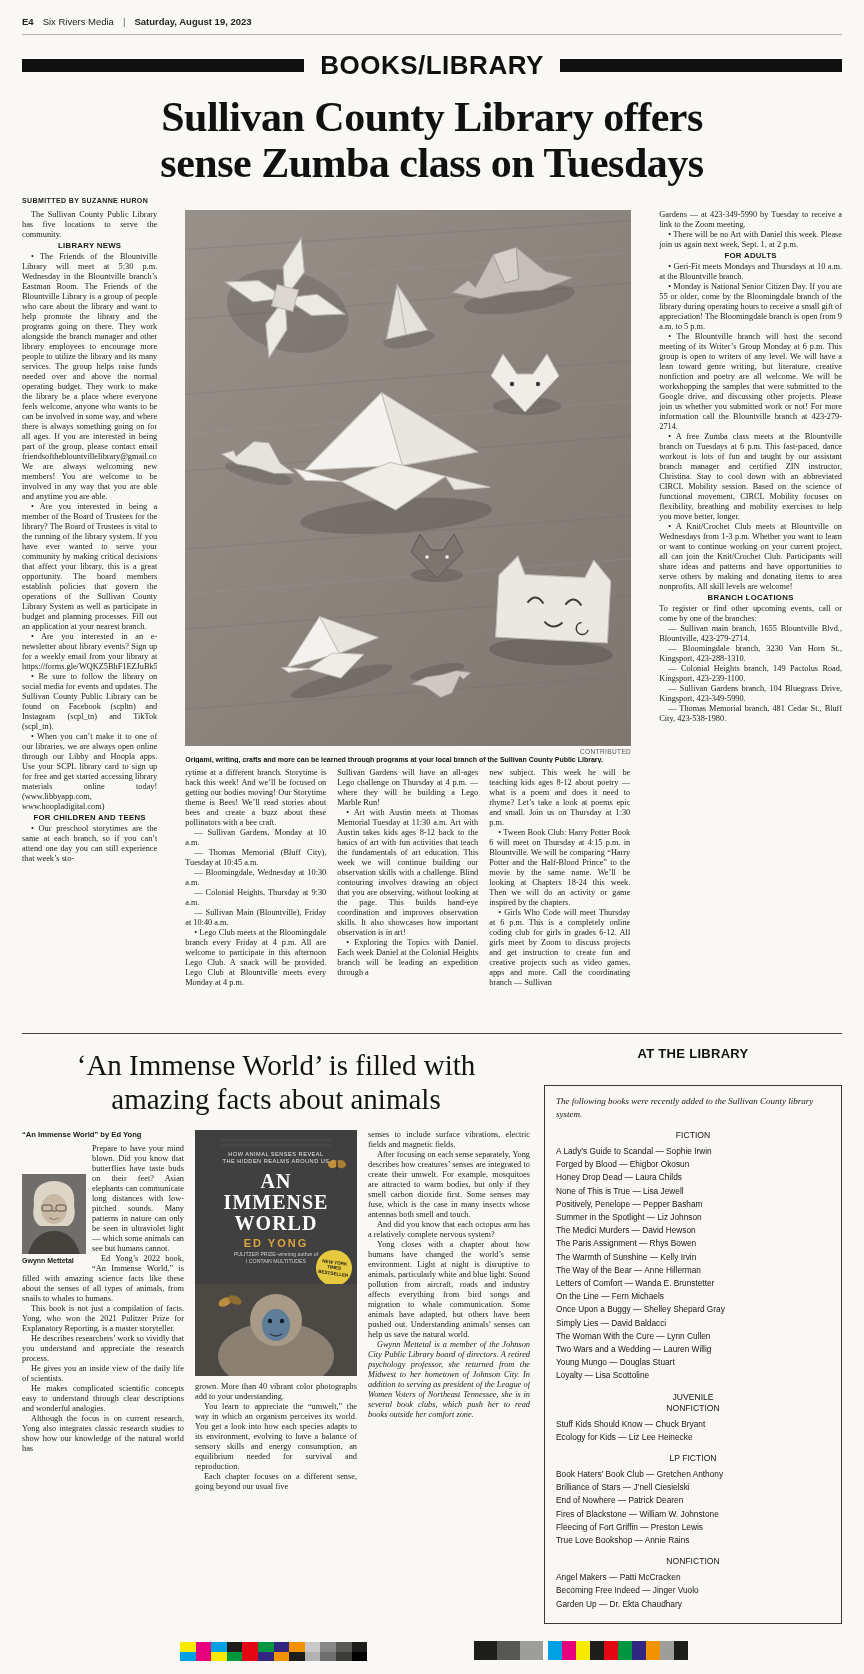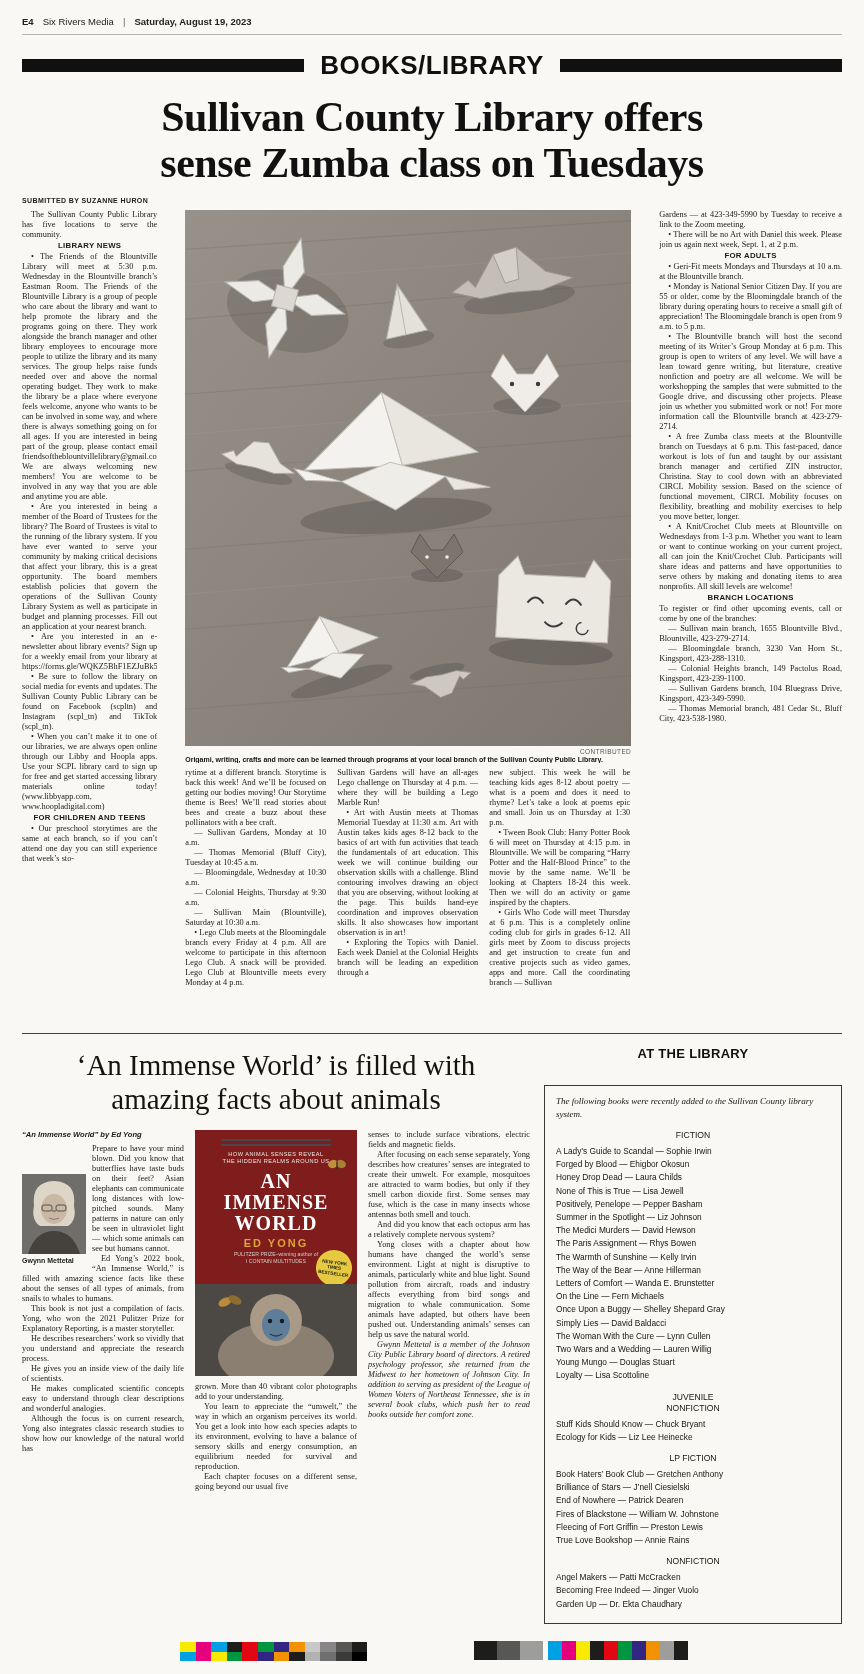--- a/index.html
+++ b/index.html
@@ -55,27 +55,27 @@
   
   .bottom { position:absolute; top:1044px; left:22px; width:820px; display:flex; gap:14px; }
   .review { width:508px; }
   .review-headline { font-weight:400; font-size:29px; line-height:34px; text-align:center;
     color:#15140f; margin:4px 0 14px; }
   .review-headline .hl { display:block; }
   .review-cols { display:flex; gap:11px; }
   .rcol { width:162px; height:508px; font-size:8.3px; line-height:10px;
     text-align:justify; overflow:hidden; }
   .review-kicker { font-family:"Liberation Sans", sans-serif; font-weight:bold;
-    font-size:7.6px; margin-bottom:4px; text-align:left;font-style:italic; }
+    font-size:7.6px; margin-bottom:4px; text-align:left; }
   .author-float { float:left; width:64px; margin:30px 6px 2px 0; }
   .author-photo { width:64px; height:80px; display:block; background:#6b6b69; }
   .author-name { font-family:"Liberation Sans", sans-serif; font-weight:bold;
     font-size:7px; margin-top:2px; text-align:left; }
   
-  .book-cover { position:relative; width:162px; height:246px; background:#7f1d1d;
+  .book-cover { position:relative; width:162px; height:246px; background:#404040;
     color:#eee; text-align:center; font-family:"Liberation Sans", sans-serif;
     margin-bottom:6px; overflow:hidden; }
   .cov-blurb { padding-top:6px; }
   .cov-blurb i { display:block; width:68%; height:2px; background:#46464c; margin:3px auto; }
   .cov-tag { margin-top:5px; font-size:5.6px; line-height:7px; letter-spacing:0.5px; color:#e9e7e0; }
   .cov-tag span { display:block; }
   .cov-title { margin-top:6px; font-family:"Liberation Serif", serif; font-weight:bold;
     font-size:20px; line-height:21px; color:#ffffff; letter-spacing:1px; }
   .cov-title span { display:block; }
   .cov-author { margin-top:4px; font-size:11px; font-weight:bold; letter-spacing:2px; color:#dda43c; }
@@ -245,21 +245,21 @@
       </figure>
       <div class="credit">CONTRIBUTED</div>
       <figcaption class="caption">Origami, writing, crafts and more can be learned through programs at your local branch of the Sullivan County Public Library.</figcaption>
       <div class="mid-cols">
         <div class="col">
             <div class="li-cont">rytime at a different branch. Storytime is back this week! And we’ll be focused on getting our bodies moving! Our Storytime theme is Bees! We’ll read stories about bees and create a buzz about these pollinators with a bee craft.</div>
             <div class="li-p">— Sullivan Gardens, Monday at 10 a.m.</div>
             <div class="li-p">— Thomas Memorial (Bluff City), Tuesday at 10:45 a.m.</div>
             <div class="li-p">— Bloomingdale, Wednesday at 10:30 a.m.</div>
             <div class="li-p">— Colonial Heights, Thursday at 9:30 a.m.</div>
-            <div class="li-p">— Sullivan Main (Blountville), Saturday at 10:30 a.m.</div>
+            <div class="li-p">— Sullivan Main (Blountville), Friday at 10:40 a.m.</div>
             <div class="li-p">• Lego Club meets at the Bloomingdale branch every Friday at 4 p.m. All are welcome to participate in this afternoon Lego Club. A snack will be provided. Lego Club at Blountville meets every Monday at 4 p.m.</div>
           </div>
         <div class="col">
             <div class="li-cont">Sullivan Gardens will have an all-ages Lego challenge on Thursday at 4 p.m. — where they will be building a Lego Marble Run!</div>
             <div class="li-p">• Art with Austin meets at Thomas Memorial Tuesday at 11:30 a.m. Art with Austin takes kids ages 8-12 back to the basics of art with fun activities that teach the fundamentals of art education. This week we will continue building our observation skills with a challenge. Blind contouring involves drawing an object that you are observing, without looking at the page. This builds hand-eye coordination and improves observation skills. It also showcases how important observation is in art!</div>
             <div class="li-p">• Exploring the Topics with Daniel. Each week Daniel at the Colonial Heights branch will be leading an expedition through a</div>
           </div>
         <div class="col">
             <div class="li-cont">new subject. This week he will be teaching kids ages 8-12 about poetry — what is a poem and does it need to rhyme? Let’s take a look at poems epic and small. Join us on Thursday at 1:30 p.m.</div>
             <div class="li-p">• Tween Book Club: Harry Potter Book 6 will meet on Thursday at 4:15 p.m. in Blountville. We will be comparing “Harry Potter and the Half-Blood Prince” to the movie by the same name. We’ll be looking at Chapters 18-24 this week. Then we will do an activity or game inspired by the chapters.</div>

